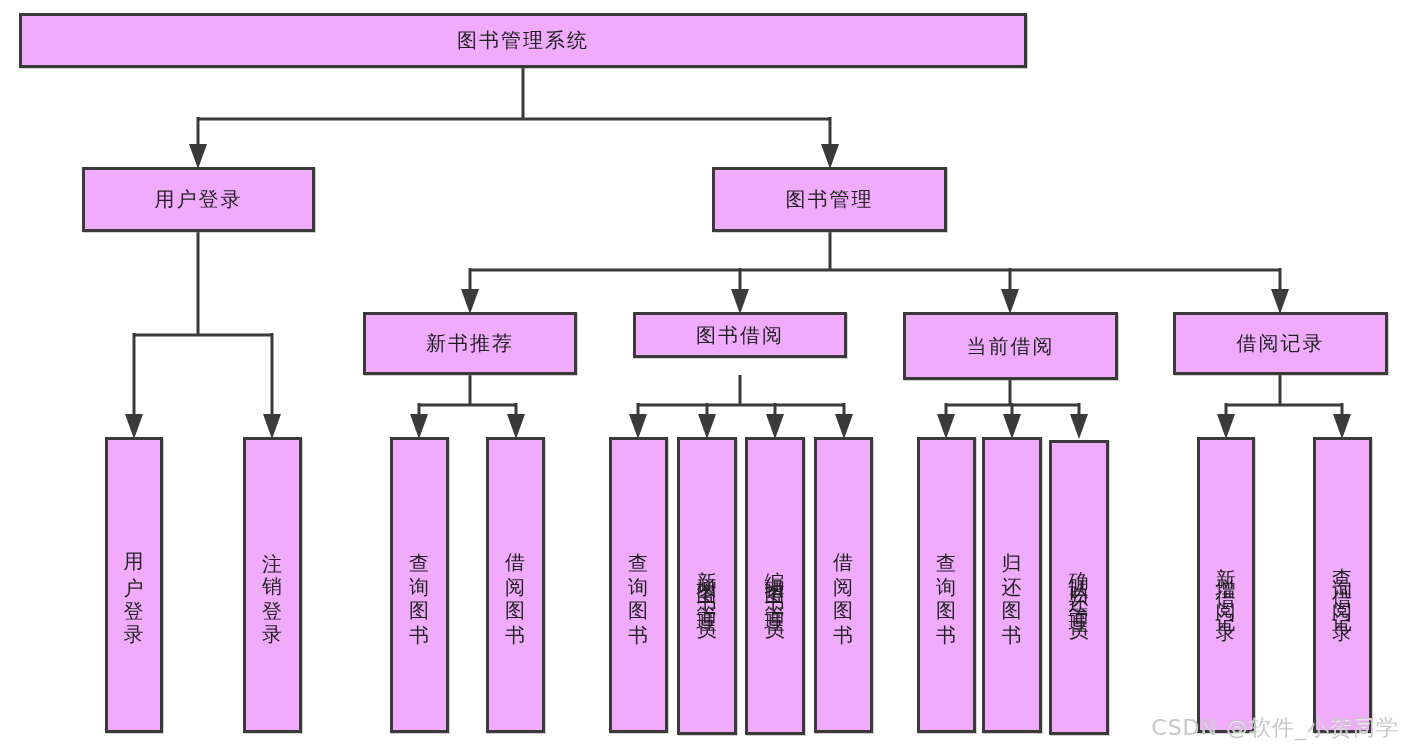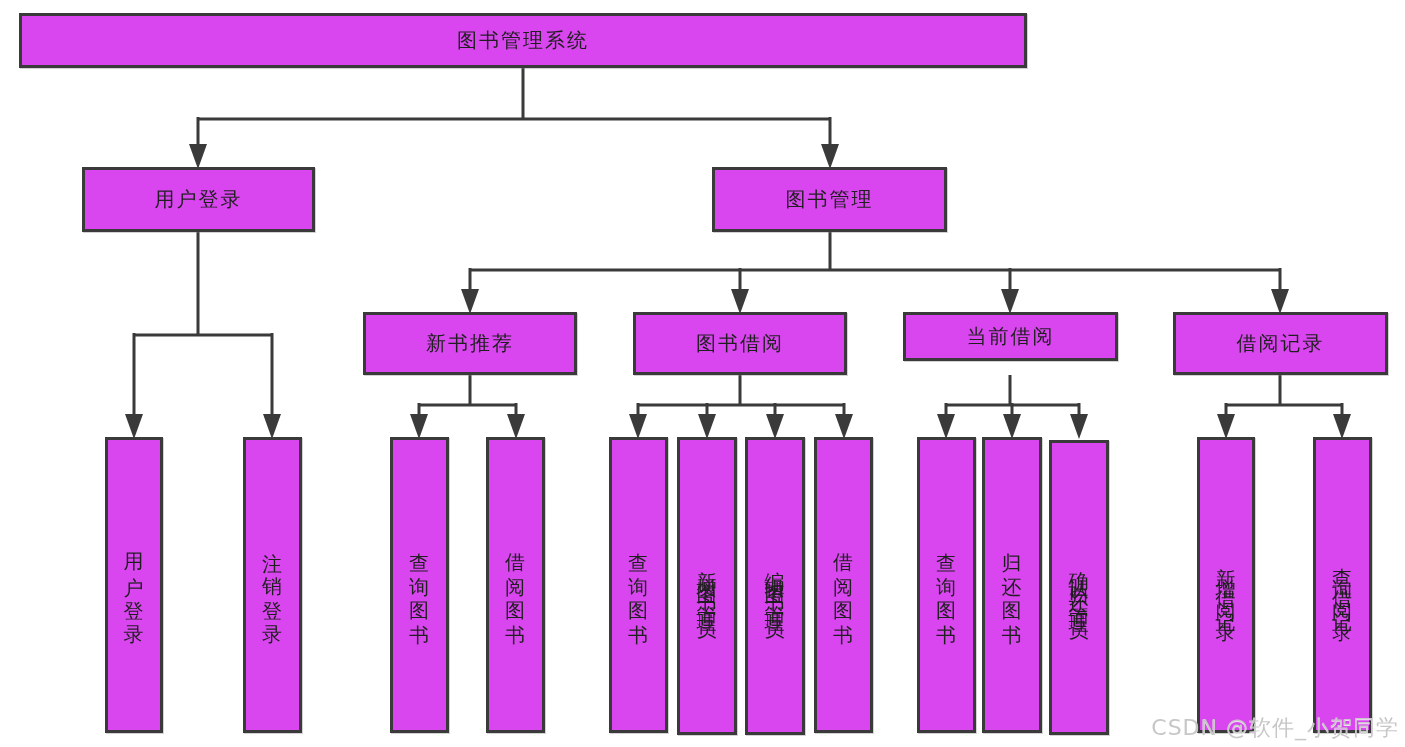--- a/index.html
+++ b/index.html
@@ -11,21 +11,21 @@
   html,body{margin:0;padding:0;background:#fff;}
   .canvas{
     position:relative;width:1405px;height:747px;background:var(--bg);
     overflow:hidden;font-family:"DejaVu Sans","Liberation Sans",sans-serif;
   }
   svg.wires{position:absolute;left:0;top:0;z-index:1;}
   .c-line{stroke:var(--line);stroke-width:3;fill:none;}
   .c-arrow{fill:var(--line);stroke:none;}
   .node{
     position:absolute;box-sizing:border-box;border:3px solid var(--line);
-    background:#d946ef;display:flex;align-items:center;justify-content:center;
+    background:#f0abfc;display:flex;align-items:center;justify-content:center;
     color:var(--text);font-size:20px;z-index:2;
     box-shadow:1px 1px 0 rgba(130,130,130,.35);
   }
   .node .lbl{white-space:nowrap;letter-spacing:2px;}
   .leaf .lbl{
     writing-mode:vertical-rl;text-orientation:mixed;white-space:nowrap;
     line-height:1;letter-spacing:24px;
   }
   .leaf .sp-md{letter-spacing:11px;}
   .leaf .sp-sm{letter-spacing:7px;}
@@ -83,24 +83,24 @@
   <div class="node" style="left:82px;top:167px;width:233px;height:65px;">
     <span class="lbl">用户登录</span>
   </div>
   <div class="node" style="left:712px;top:167px;width:235px;height:65px;">
     <span class="lbl">图书管理</span>
   </div>
 
   <div class="node" style="left:363px;top:312px;width:214px;height:63px;justify-content:center;">
     <span class="lbl">新书推荐</span>
   </div>
-  <div class="node" style="left:633px;top:312px;width:214px;height:63px;">
+  <div class="node" style="left:633px;top:312px;width:214px;height:46px;">
     <span class="lbl">图书借阅</span>
   </div>
-  <div class="node" style="left:903px;top:312px;width:215px;height:49px;">
+  <div class="node" style="left:903px;top:312px;width:215px;height:68px;">
     <span class="lbl">当前借阅</span>
   </div>
   <div class="node" style="left:1173px;top:312px;width:215px;height:63px;">
     <span class="lbl">借阅记录</span>
   </div>
 
   <div class="node leaf" style="left:105px;top:437px;width:58px;height:296px;">
     <span class="lbl">用户登录</span>
   </div>
   <div class="node leaf" style="left:243px;top:437px;width:59px;height:296px;">

